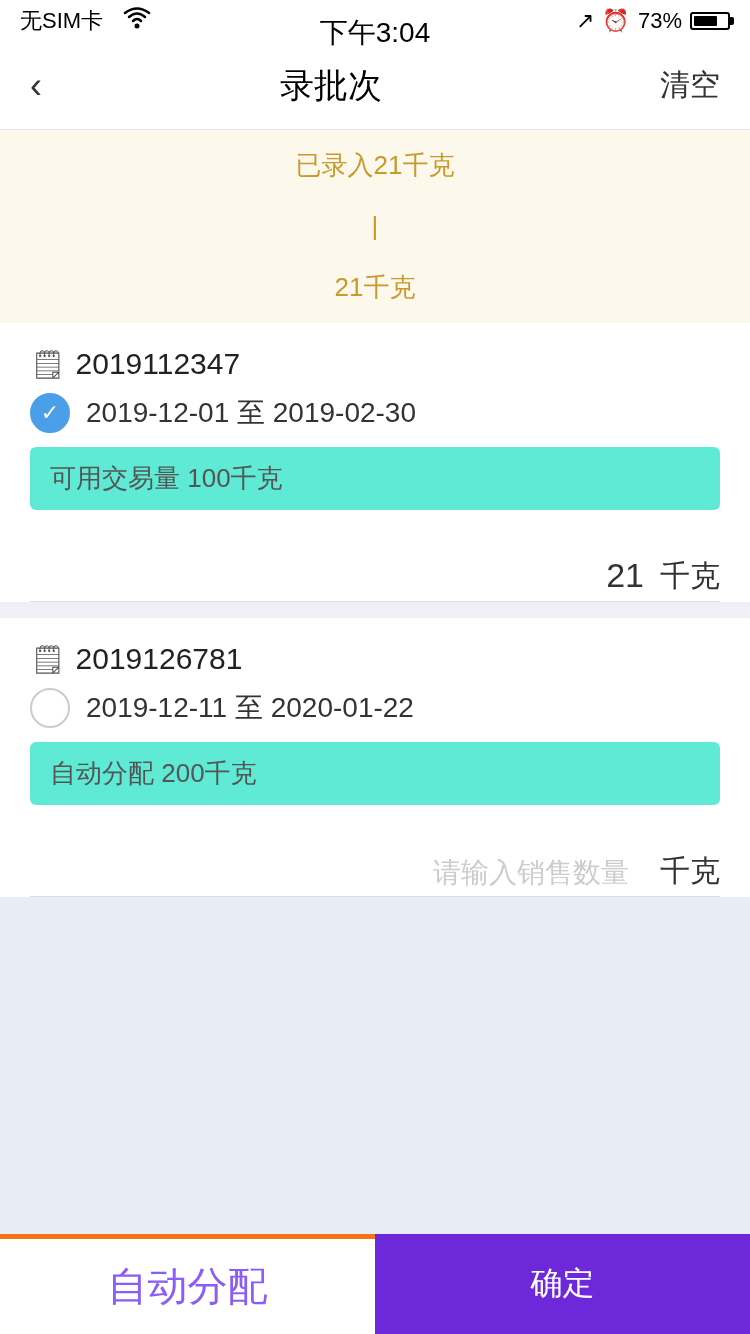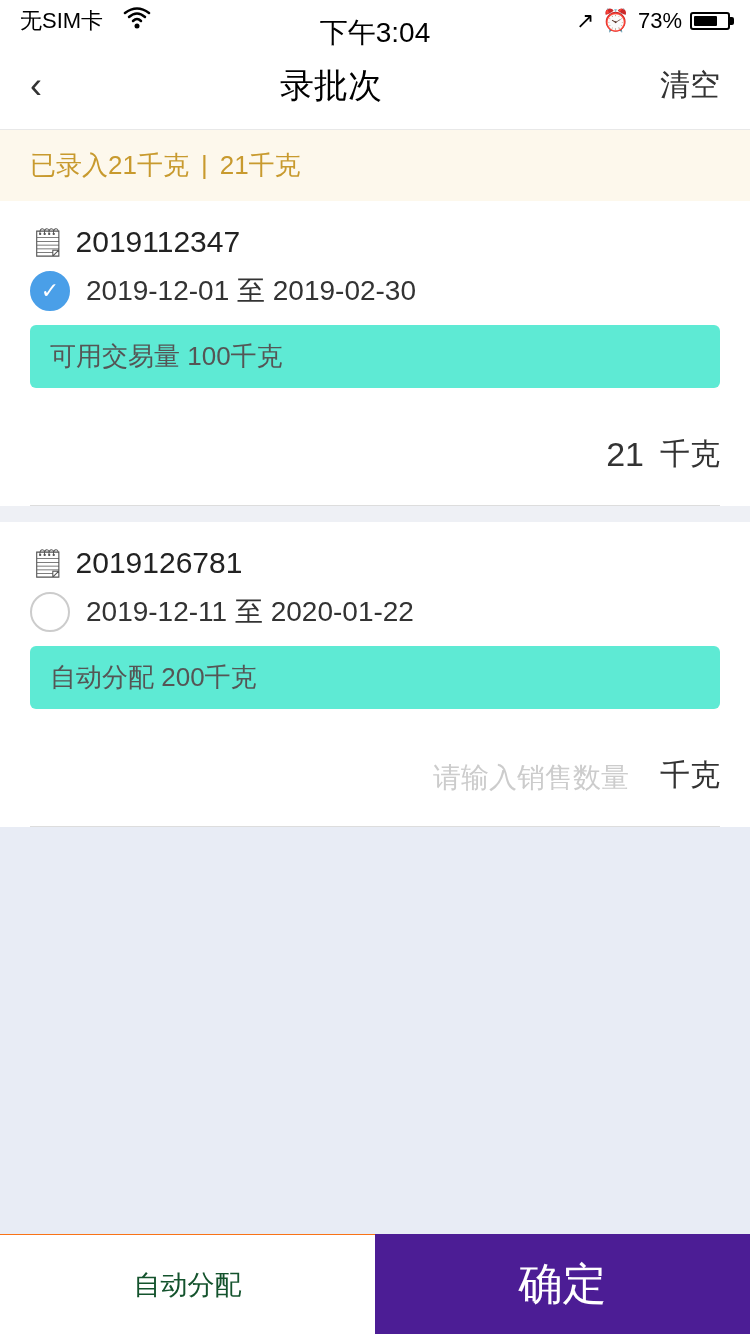--- a/index.html
+++ b/index.html
@@ -102,21 +102,22 @@
       cursor: pointer;
       margin-left: 40px;
     }
 
     
     .summary-bar {
       background: #fdf8ec;
       padding: 18px 30px;
       display: flex;
       align-items: center;
-      gap: 12px;
+      gap: 28px;
+      flex-direction: column;
     }
     .summary-text {
       font-size: 26px;
       color: #c89a2e;
     }
     .summary-divider {
       color: #c89a2e;
       font-size: 26px;
     }
 
@@ -178,23 +179,23 @@
       border-radius: 6px;
       padding: 14px 20px;
       margin-bottom: 16px;
       font-size: 26px;
       color: #555;
     }
 
     
     .input-row {
       display: flex;
-      align-items: center;
+      align-items: flex-start;
       justify-content: flex-end;
-      padding: 10px 30px 30px 30px;
+      padding: 10px 30px 4px 30px;
       gap: 16px;
       background: #fff;
     }
     .qty-input {
       text-align: right;
       font-size: 34px;
       color: #333;
       border: none;
       outline: none;
       background: transparent;
@@ -238,33 +239,33 @@
       position: fixed;
       bottom: 0;
       left: 0;
       width: 750px;
       height: 100px;
       display: flex;
     }
     .btn-auto {
       flex: 1;
       background: #fff;
-      font-size: 27px;
-      color: #14532d;
+      font-size: 40px;
+      color: #8b5cf6;
       border: none;
-      border-top: 1px solid #f97316;
+      border-top: 5px solid #f97316;
       cursor: pointer;
       display: flex;
       align-items: center;
       justify-content: center;
     }
     .btn-confirm {
       flex: 1;
-      background: #4c1d95;
-      font-size: 44px;
+      background: #6d28d9;
+      font-size: 32px;
       color: #fff;
       border: none;
       cursor: pointer;
       display: flex;
       align-items: center;
       justify-content: center;
     }
 
     .page-content {
       padding-bottom: 100px;

